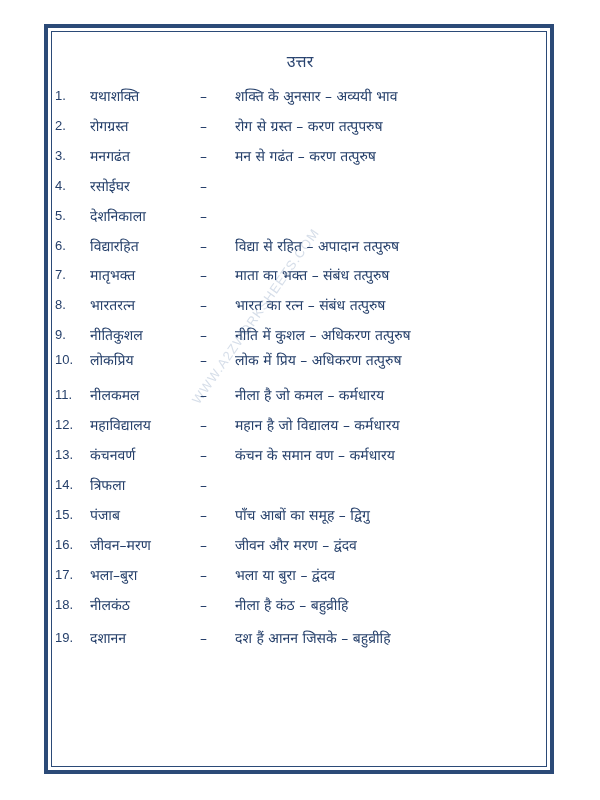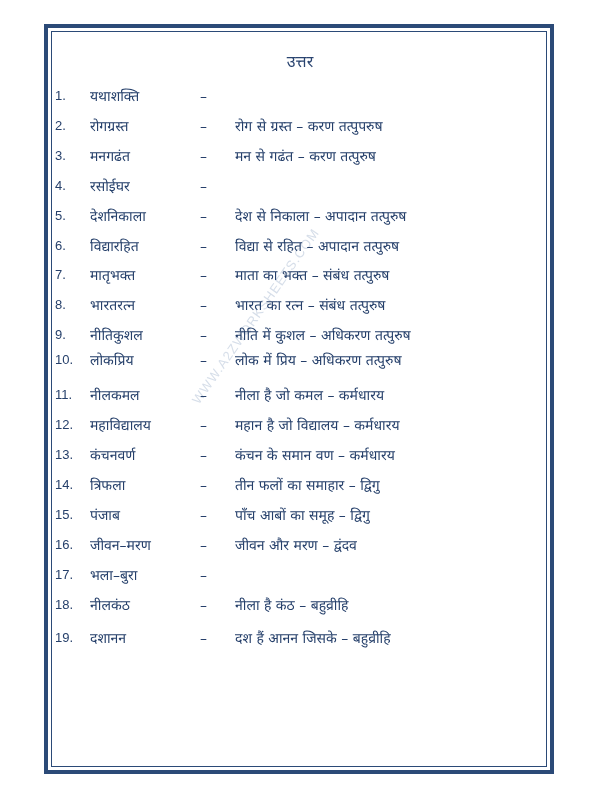--- a/index.html
+++ b/index.html
@@ -42,20 +42,21 @@
 
 <div class="title">उत्तर</div>
 
 <div class="watermark">WWW.A2ZWORKSHEETS.COM</div>
 
 <div id="answers">
   <div class="row" style="top:84px">
     <span class="num">1.</span>
     <span class="word">यथाशक्ति</span>
     <span class="dash">–</span>
+    <span class="meaning">शक्ति के अुनसार – अव्ययी भाव</span>
   </div>
   <div class="row" style="top:114px">
     <span class="num">2.</span>
     <span class="word">रोगग्रस्त</span>
     <span class="dash">–</span>
     <span class="meaning">रोग से ग्रस्त – करण तत्पुपरुष</span>
   </div>
   <div class="row" style="top:144px">
     <span class="num">3.</span>
     <span class="word">मनगढंत</span>
@@ -64,21 +65,20 @@
   </div>
   <div class="row" style="top:174px">
     <span class="num">4.</span>
     <span class="word">रसोईघर</span>
     <span class="dash">–</span>
   </div>
   <div class="row" style="top:204px">
     <span class="num">5.</span>
     <span class="word">देशनिकाला</span>
     <span class="dash">–</span>
-    <span class="meaning">देश से निकाला – अपादान तत्पुरुष</span>
   </div>
   <div class="row" style="top:234px">
     <span class="num">6.</span>
     <span class="word">विद्यारहित</span>
     <span class="dash">–</span>
     <span class="meaning">विद्या से रहित – अपादान तत्पुरुष</span>
   </div>
   <div class="row" style="top:263px">
     <span class="num">7.</span>
     <span class="word">मातृभक्त</span>
@@ -118,38 +118,38 @@
   <div class="row" style="top:443px">
     <span class="num">13.</span>
     <span class="word">कंचनवर्ण</span>
     <span class="dash">–</span>
     <span class="meaning">कंचन के समान वण – कर्मधारय</span>
   </div>
   <div class="row" style="top:473px">
     <span class="num">14.</span>
     <span class="word">त्रिफला</span>
     <span class="dash">–</span>
-    <span class="meaning">तीन फलों का समाहार – द्विगु</span>
   </div>
   <div class="row" style="top:503px">
     <span class="num">15.</span>
     <span class="word">पंजाब</span>
     <span class="dash">–</span>
     <span class="meaning">पाँच आबों का समूह – द्विगु</span>
   </div>
   <div class="row" style="top:533px">
     <span class="num">16.</span>
     <span class="word">जीवन–मरण</span>
     <span class="dash">–</span>
     <span class="meaning">जीवन और मरण – द्वंदव</span>
   </div>
   <div class="row" style="top:563px">
     <span class="num">17.</span>
     <span class="word">भला–बुरा</span>
     <span class="dash">–</span>
+    <span class="meaning">भला या बुरा – द्वंदव</span>
   </div>
   <div class="row" style="top:593px">
     <span class="num">18.</span>
     <span class="word">नीलकंठ</span>
     <span class="dash">–</span>
     <span class="meaning">नीला है कंठ – बहुव्रीहि</span>
   </div>
   <div class="row" style="top:626px">
     <span class="num">19.</span>
     <span class="word">दशानन</span>

